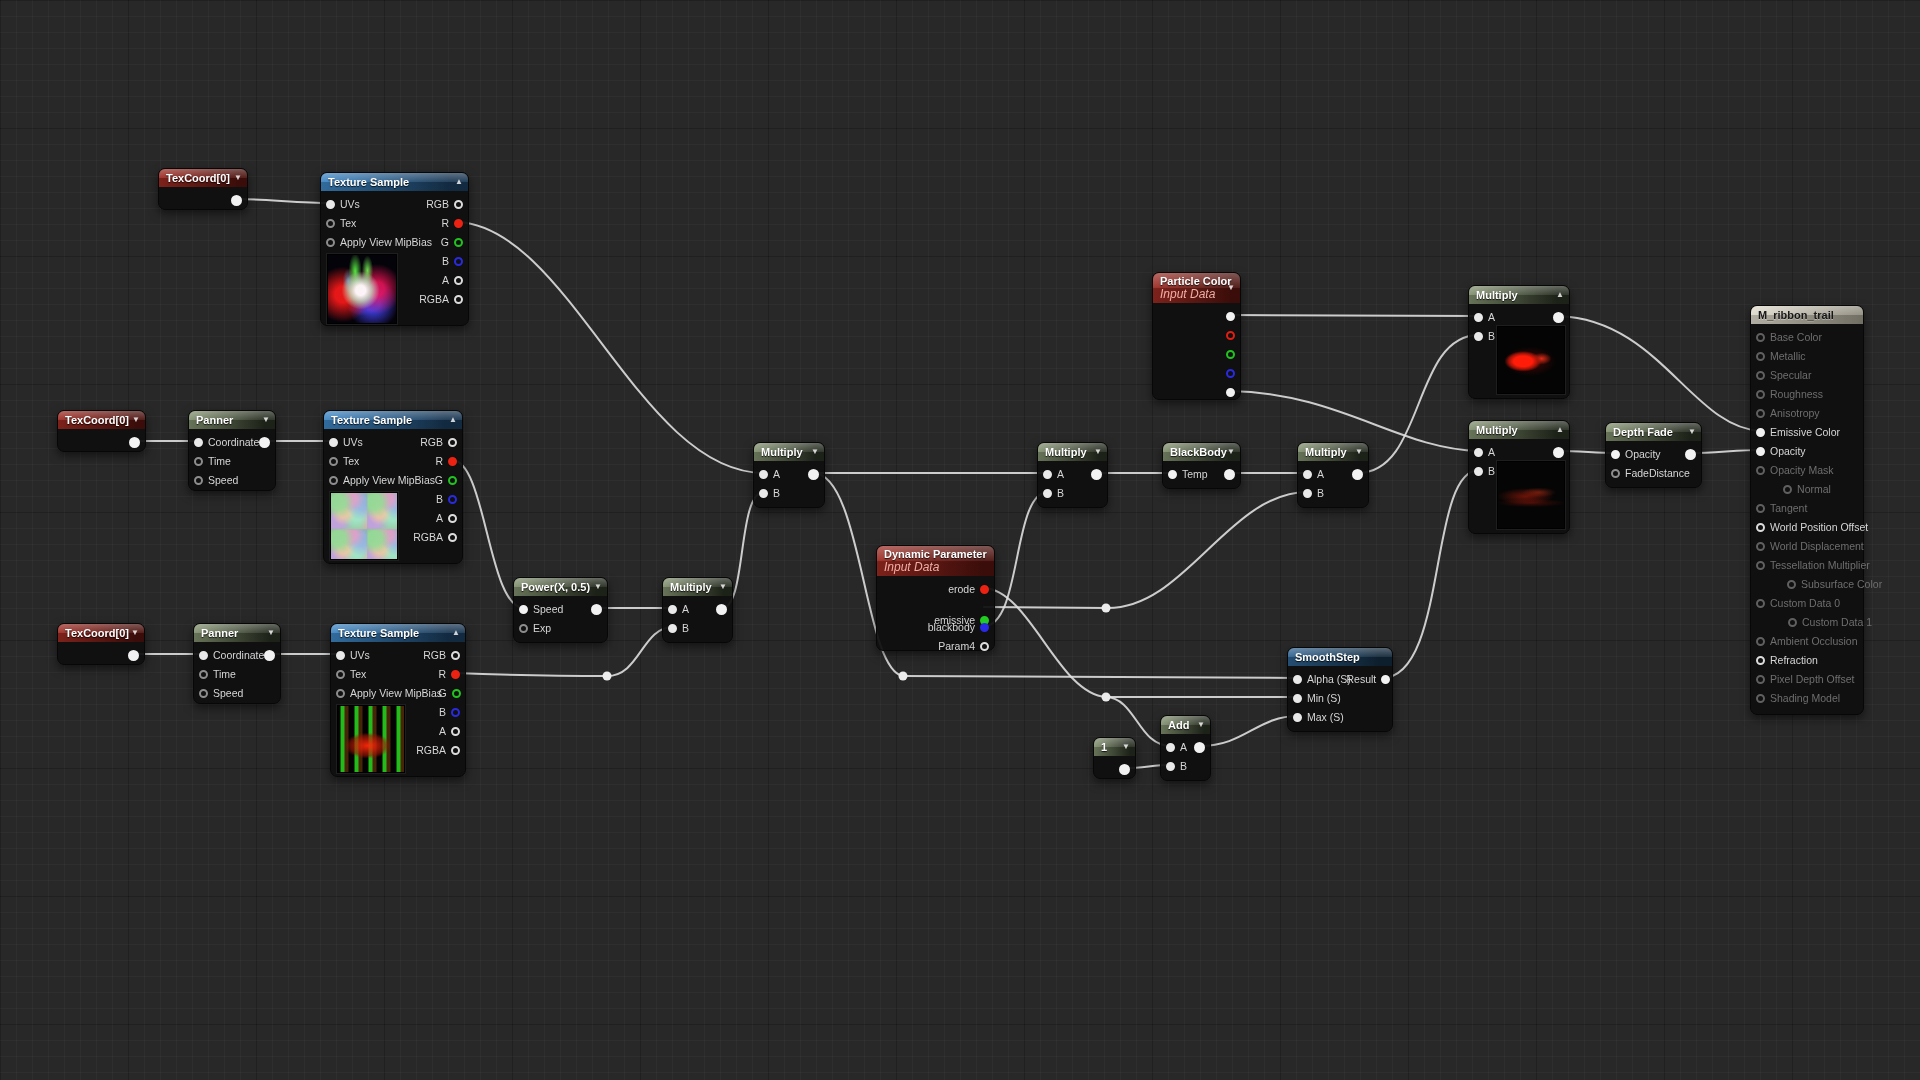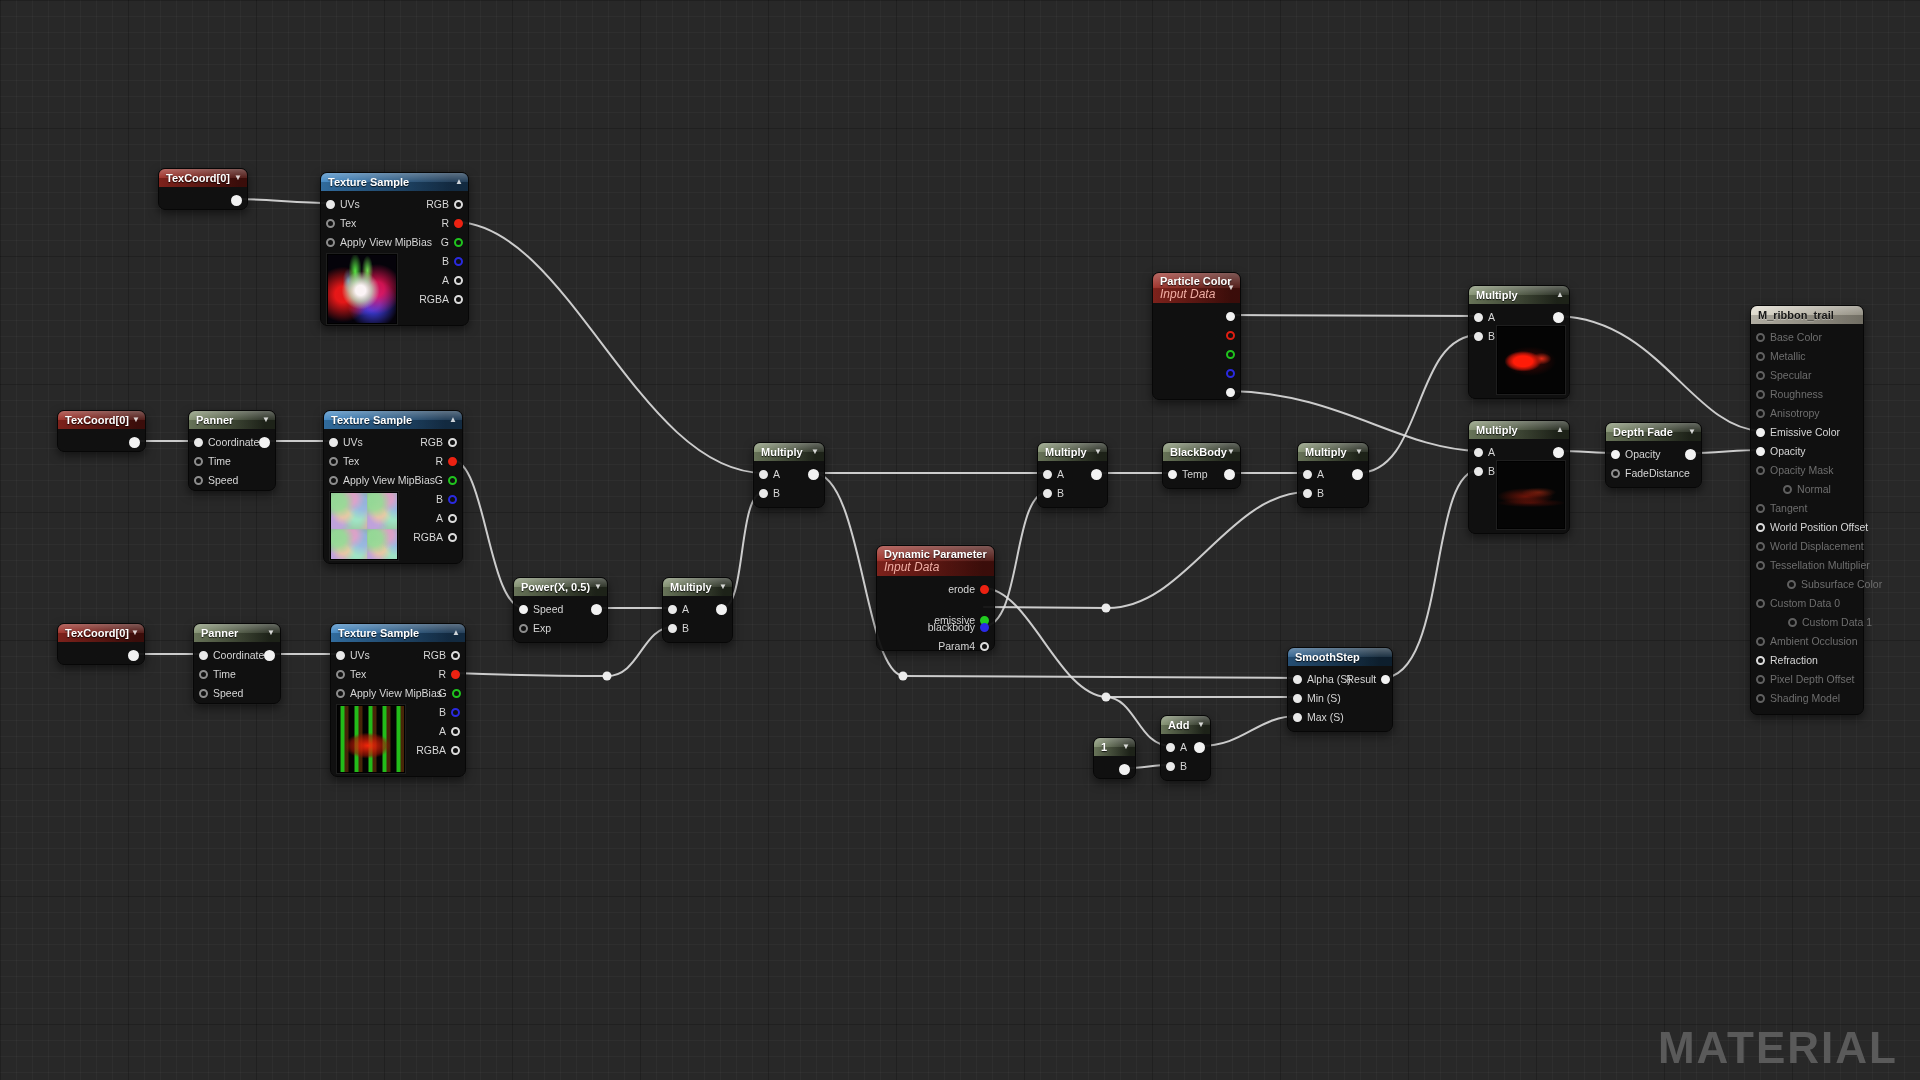--- a/index.html
+++ b/index.html
@@ -886,14 +886,13 @@
         </div>
         <div class="row" style="top: 383px;">
           <span class="side">
             <span class="pin pin-dim"></span>
             <span class="lbl dim">Shading Model</span>
           </span>
           <span class="side"></span>
         </div>
       </div>
     </div>
-  <div class="watermark">MATERIAL</div>
 </div>
 
 </body></html>

